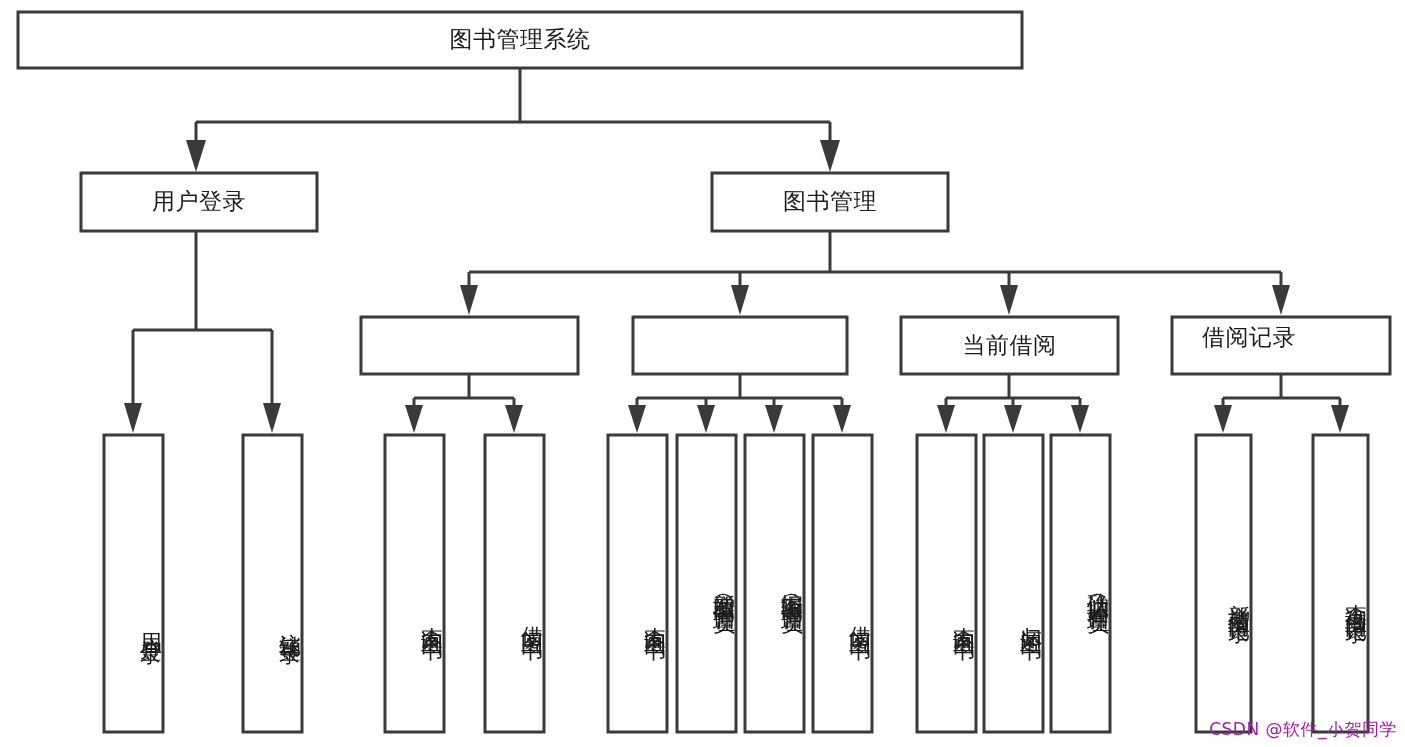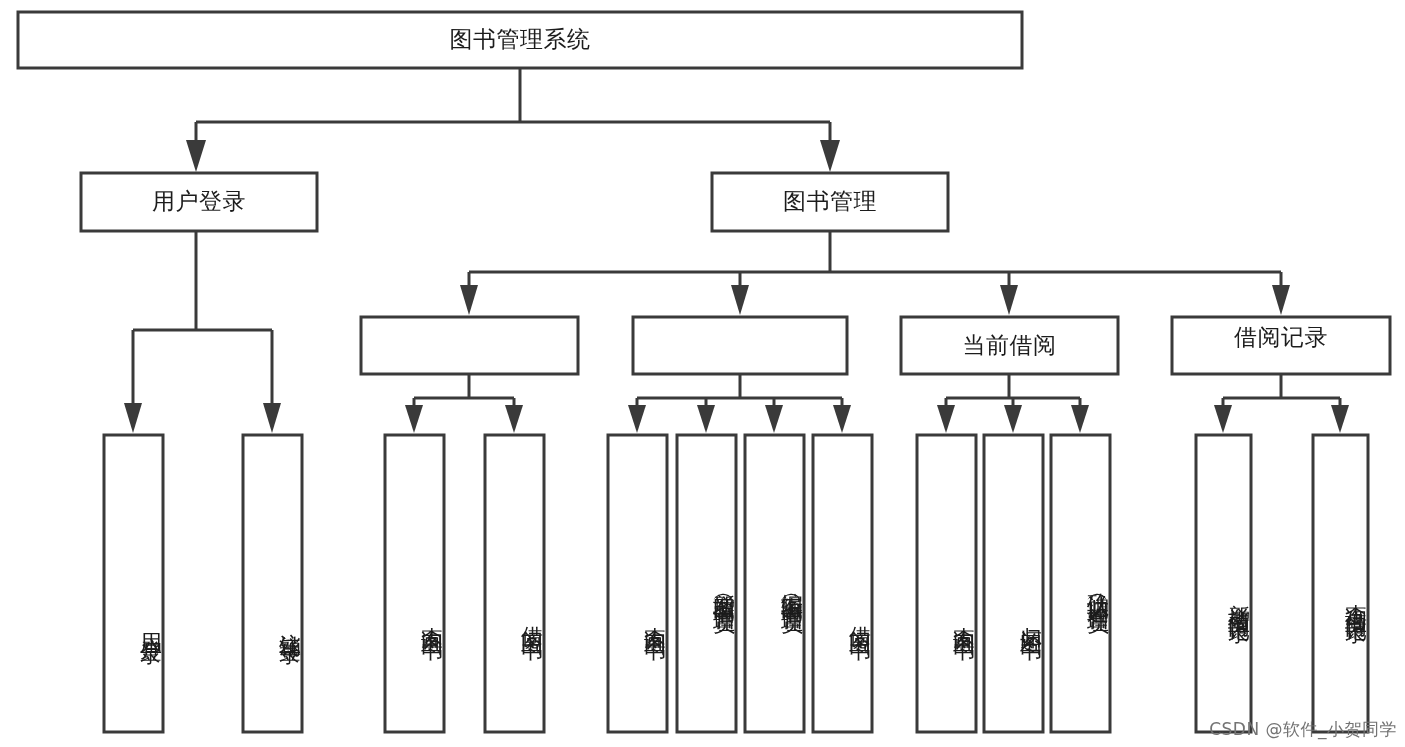--- a/index.html
+++ b/index.html
@@ -68,21 +68,21 @@
   }
   .node-label.vertical.tall {
     letter-spacing: 3px;
     padding-top: 4px;
   }
   .watermark {
     position: absolute;
     right: 8px;
     bottom: 6px;
     font-size: 17px;
-    color: #737373;
+    color: #a21caf;
     font-family: "DejaVu Sans", "Liberation Sans", sans-serif;
     letter-spacing: 0.5px;
     white-space: nowrap;
   }
 </style>
 </head>
 <body>
 
 <div id="diagram-root">
 
@@ -192,21 +192,21 @@
     <rect class="node-box" x="1196" y="435" width="55" height="297"></rect>
     <rect class="node-box" x="1313" y="435" width="55" height="297"></rect>
   </svg>
 
   <div class="node-label horizontal" style="left:18px; top:12px; width:1004px; height:56px;">图书管理系统</div>
 
   <div class="node-label horizontal" style="left:81px; top:173px; width:236px; height:58px;">用户登录</div>
   <div class="node-label horizontal" style="left:712px; top:173px; width:236px; height:58px;">图书管理</div>
 
   <div class="node-label horizontal" style="left:901px; top:317px; width:217px; height:57px;">当前借阅</div>
-  <div class="node-label horizontal" style="left:1172px; top:317px; width:218px; height:42px;">借阅记录</div>
+  <div class="node-label horizontal" style="left:1140px; top:317px; width:218px; height:42px;">借阅记录</div>
 
   <div class="node-label vertical" style="left:104px; top:508px; width:59px; height:224px;">用户登录</div>
   <div class="node-label vertical" style="left:243px; top:508px; width:59px; height:224px;">注销登录</div>
 
   <div class="node-label vertical" style="left:385px; top:495px; width:59px; height:237px;">查询图书</div>
   <div class="node-label vertical" style="left:485px; top:495px; width:59px; height:237px;">借阅图书</div>
 
   <div class="node-label vertical" style="left:608px; top:495px; width:59px; height:237px;">查询图书</div>
   <div class="node-label vertical tall" style="left:677px; top:440px; width:59px; height:292px;">新增图书（管理员）</div>
   <div class="node-label vertical tall" style="left:745px; top:440px; width:59px; height:292px;">编辑图书（管理员）</div>

